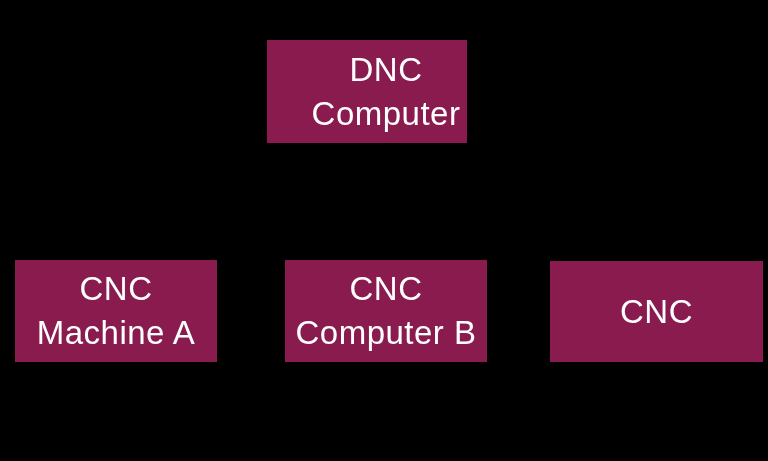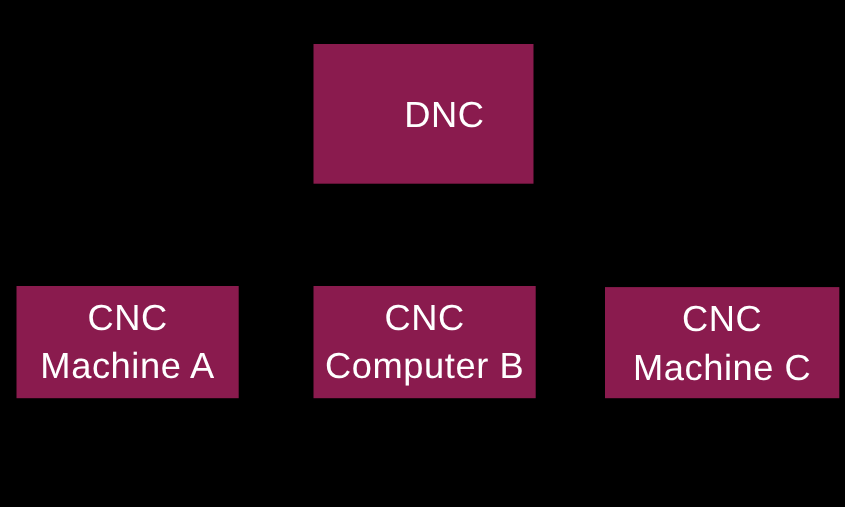--- a/index.html
+++ b/index.html
@@ -28,43 +28,43 @@
     flex-direction:column;
     justify-content:center;
     align-items:center;
     text-align:center;
     font-size:33px;
     line-height:44px;
     font-weight:400;
     letter-spacing:0.5px;
     box-sizing:border-box;
   }
-  .node-dnc{ left:285px; top:40px;  width:200px; height:127px;padding-left:38px; }
+  .node-dnc{ left:267px; top:40px;  width:200px; height:103px;padding-left:38px; }
   .node-cnc-a{ left:15px;  top:260px; width:202px; height:102px; }
   .node-cnc-b{ left:285px; top:260px; width:202px; height:102px; }
   .node-cnc-c{ left:550px; top:261px; width:213px; height:101px; }
   .node-line{ display:block; }
 </style>
 </head>
 <body>
 
 <div class="stage">
 
   <div class="node node-dnc">
     <span class="node-line">DNC</span>
+    <span class="node-line">Computer</span>
   </div>
 
   <div class="node node-cnc-a">
     <span class="node-line">CNC</span>
     <span class="node-line">Machine A</span>
   </div>
 
   <div class="node node-cnc-b">
     <span class="node-line">CNC</span>
     <span class="node-line">Computer B</span>
   </div>
 
   <div class="node node-cnc-c">
     <span class="node-line">CNC</span>
-    <span class="node-line">Machine C</span>
   </div>
 
 </div>
 
 </body></html>

